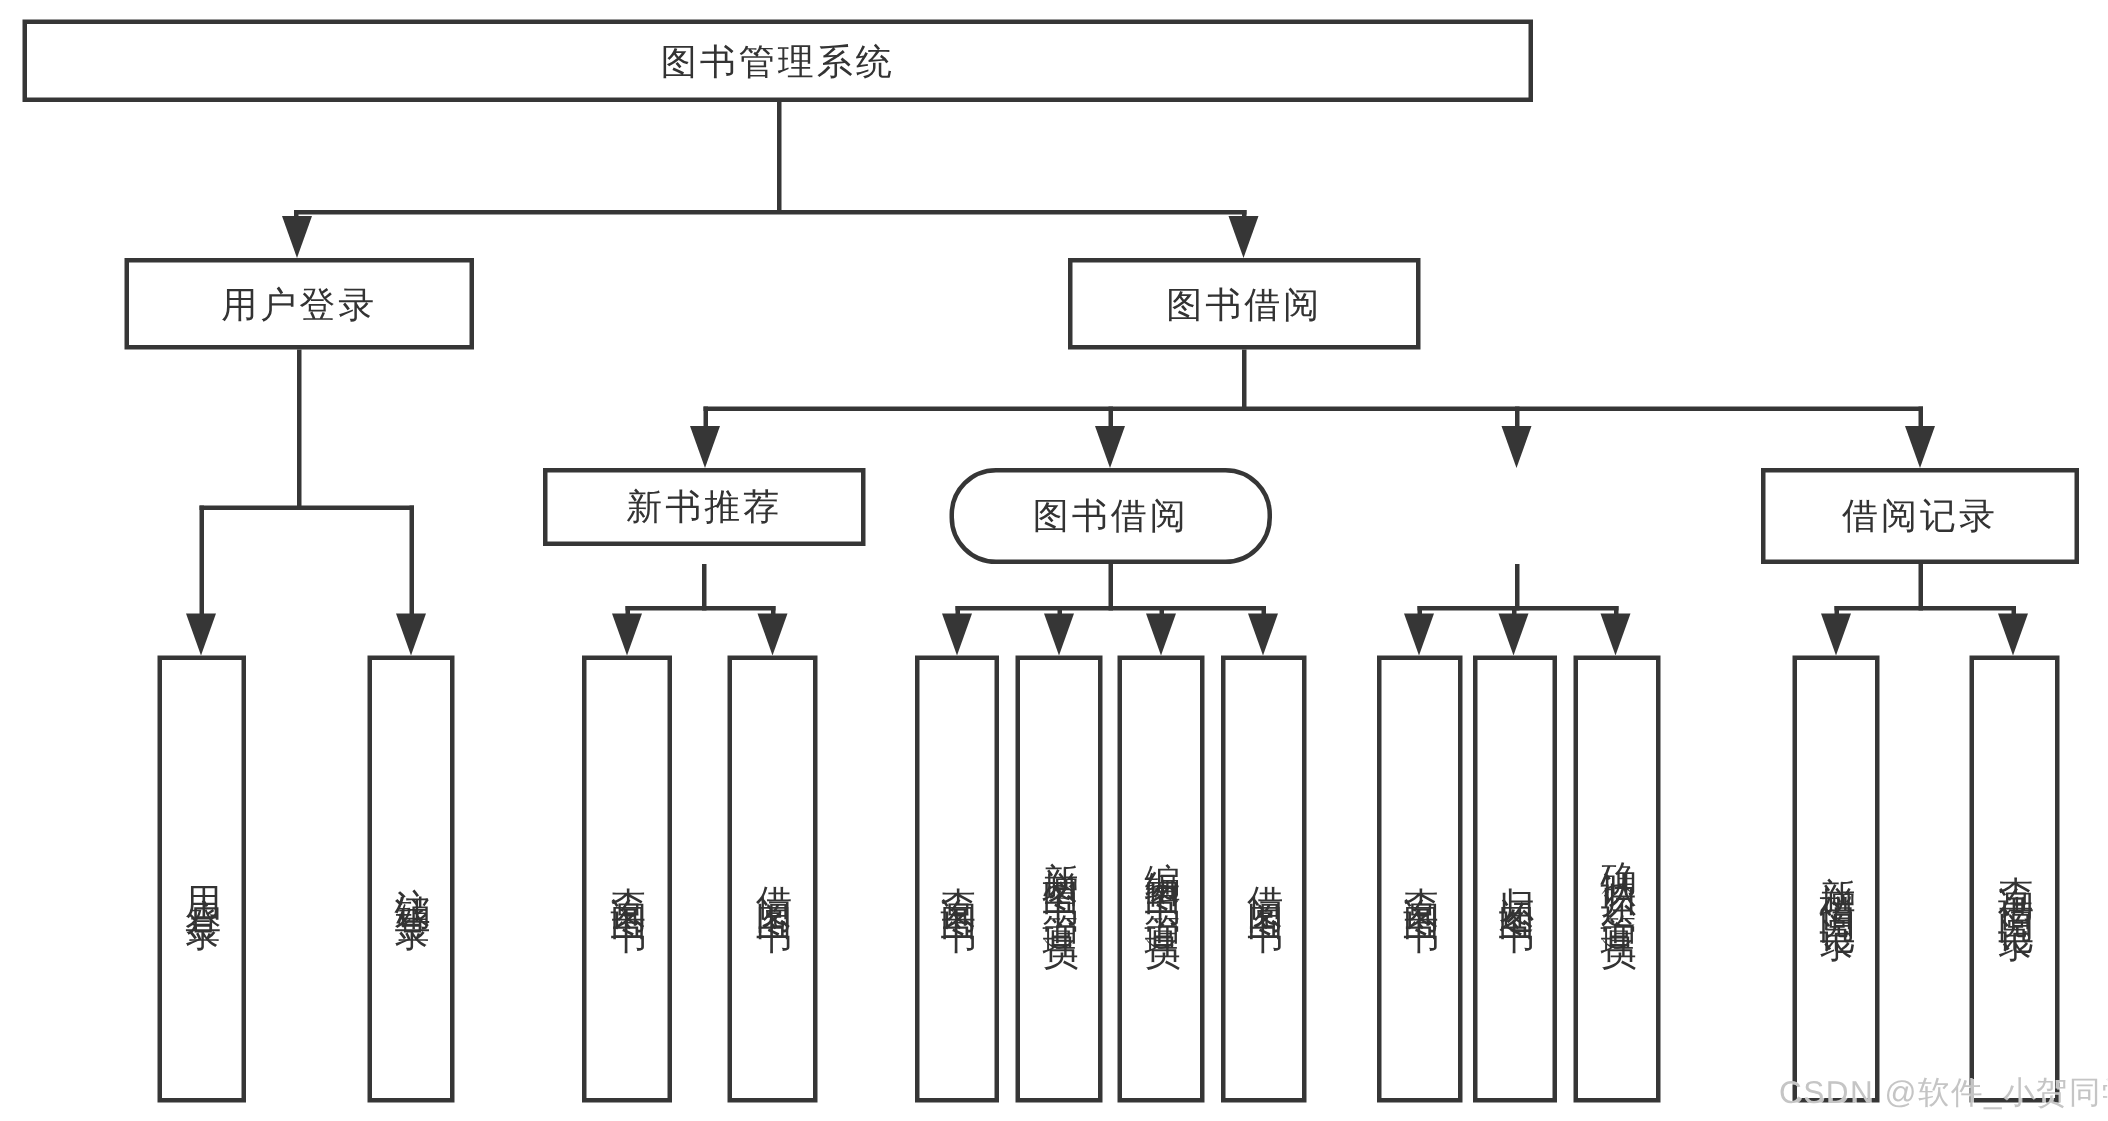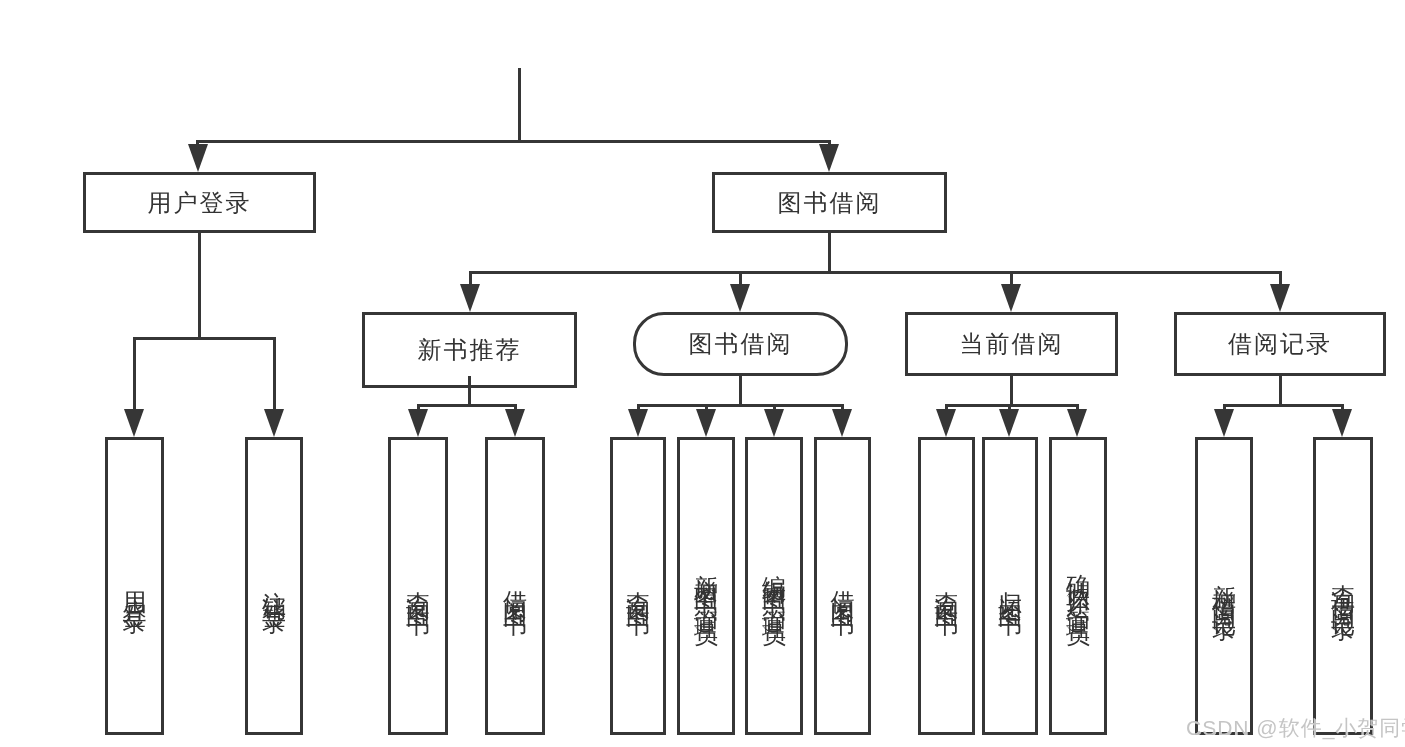--- a/index.html
+++ b/index.html
@@ -31,20 +31,23 @@
     position:absolute; left:1186px; top:714px; z-index:10;
     font-size:21px; color:var(--wm); letter-spacing:1px; white-space:nowrap;
     text-shadow:1px 1px 0 rgba(255,255,255,0.7);
   }
 </style>
 </head>
 <body>
 
 <div class="stage" style="--line: #363636; --text: #333333; --wm: #c5c5c5; background: rgb(255, 255, 255);">
 
+  <div class="box" style="left:15px;top:13px;width:1007px;height:55px;">
+    <span class="lbl">图书管理系统</span>
+  </div>
 
   <div class="vline" style="left:518px;top:68px;height:74px;"></div>
   <div class="hline" style="left:197px;top:140px;width:634px;"></div>
   <div class="vline" style="left:196px;top:140px;height:8px;"></div>
   <div class="arrow" style="left:188px;top:144px;"></div>
   <div class="vline" style="left:828px;top:140px;height:8px;"></div>
   <div class="arrow" style="left:819px;top:144px;"></div>
 
   <div class="box" style="left:83px;top:172px;width:233px;height:61px;">
     <span class="lbl">用户登录</span>
@@ -64,28 +67,25 @@
   <div class="hline" style="left:469px;top:271px;width:813px;"></div>
   <div class="vline" style="left:469px;top:271px;height:16px;"></div>
   <div class="arrow" style="left:460px;top:284px;"></div>
   <div class="vline" style="left:739px;top:271px;height:16px;"></div>
   <div class="arrow" style="left:730px;top:284px;"></div>
   <div class="vline" style="left:1010px;top:271px;height:16px;"></div>
   <div class="arrow" style="left:1001px;top:284px;"></div>
   <div class="vline" style="left:1279px;top:271px;height:16px;"></div>
   <div class="arrow" style="left:1270px;top:284px;"></div>
 
-  <div class="box" style="left:362px;top:312px;width:215px;height:76px;">
+  <div class="box" style="left:362px;top:312px;width:215px;height:52px;">
     <span class="lbl">新书推荐</span>
   </div>
   <div class="box" style="left:633px;top:312px;width:215px;height:64px;border-radius:31px;">
     <span class="lbl">图书借阅</span>
-  </div>
-  <div class="box" style="left:905px;top:312px;width:213px;height:64px;">
-    <span class="lbl">当前借阅</span>
   </div>
   <div class="box" style="left:1174px;top:312px;width:212px;height:64px;text-align:center;">
     <span class="lbl">借阅记录</span>
   </div>
 
   <div class="vline" style="left:468px;top:376px;height:31px;"></div>
   <div class="hline" style="left:417px;top:404px;width:100px;"></div>
   <div class="vline" style="left:417px;top:404px;height:9px;"></div>
   <div class="arrow" style="left:408px;top:409px;"></div>
   <div class="vline" style="left:514px;top:404px;height:9px;"></div>

